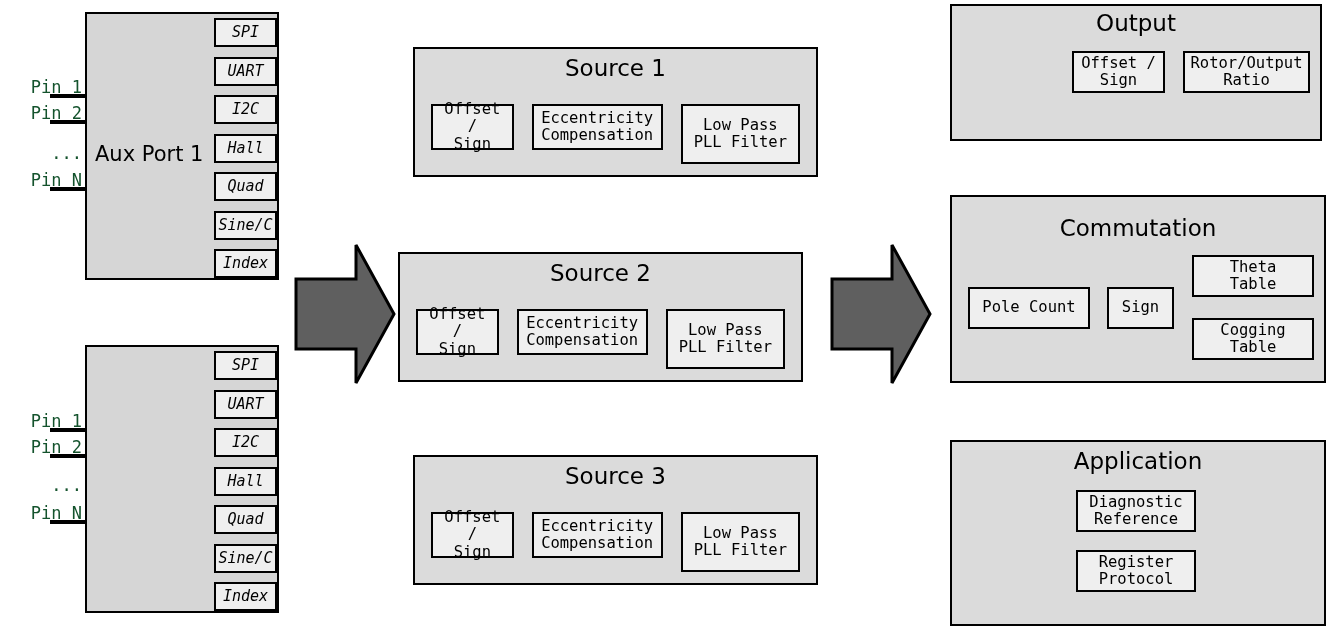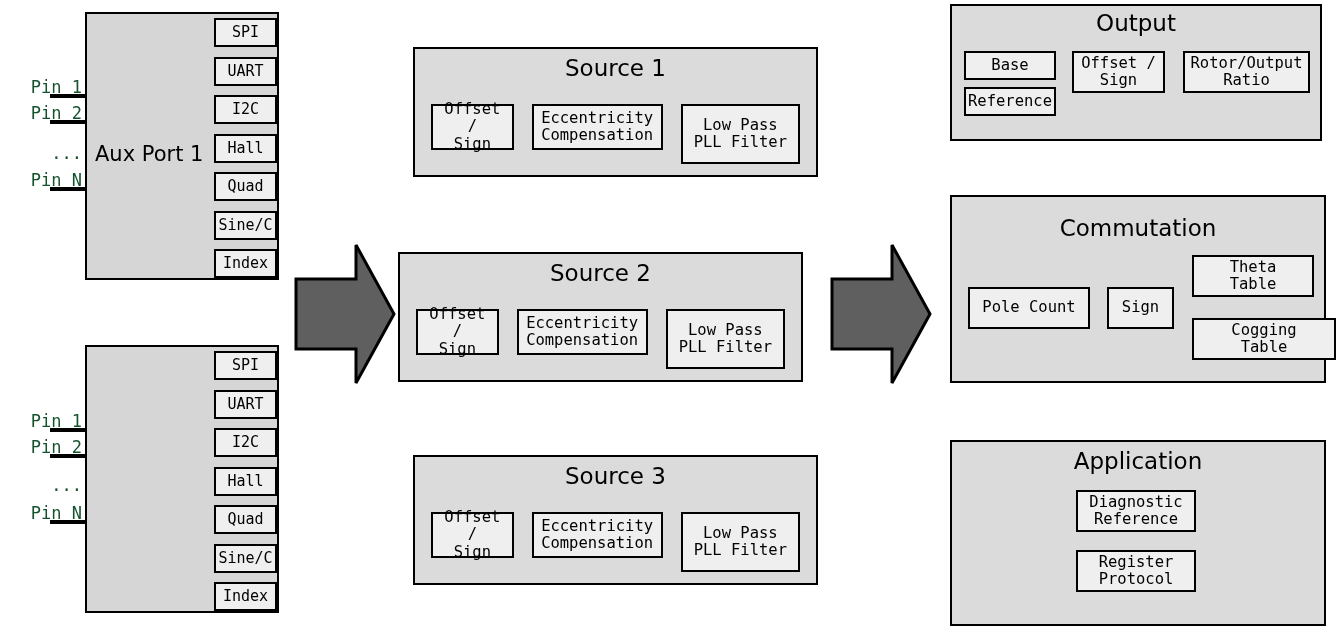--- a/index.html
+++ b/index.html
@@ -77,20 +77,21 @@
     display: flex;
     flex-direction: column;
     justify-content: space-between;
     height: 100%;
     padding: 4px 0 0 0;
   }
   .aux-chip {
     height: 29px;
     margin-bottom: 2px;
     font-size: 15px;
+    font-style: italic;
   }
   .aux-chip:last-child { margin-bottom: 0; }
 
   
   .pin {
     position: absolute;
     font-family: "DejaVu Sans Mono", monospace;
     font-size: 17px;
     color: #14532d;
     text-align: right;
@@ -137,21 +138,21 @@
   .out-chip-ref  { width: 92px; height: 29px; }
   .out-chip-offset { position: absolute; left: 120px; top: 45px; width: 93px; height: 42px; }
   .out-chip-ratio  { position: absolute; left: 231px; top: 45px; width: 127px; height: 42px; }
 
   
   #commutation-panel { width: 376px; height: 188px; }
   #commutation-panel .panel-title { margin-top: 18px; }
   .cm-chip-pole { position: absolute; left: 16px; top: 90px; width: 122px; height: 42px; }
   .cm-chip-sign { position: absolute; left: 155px; top: 90px; width: 67px; height: 42px; }
   .cm-chip-theta { position: absolute; left: 240px; top: 58px; width: 122px; height: 42px; }
-  .cm-chip-cogging { position: absolute; left: 240px; top: 121px; width: 144px; height: 42px; }
+  .cm-chip-cogging { position: absolute; left: 240px; top: 121px; width: 122px; height: 42px; }
 
   
   #application-panel { width: 376px; height: 186px; }
   #application-panel .panel-title { margin-top: 6px; }
   .app-chip { position: absolute; left: 124px; width: 120px; height: 42px; }
   .app-chip-diag { top: 48px; }
   .app-chip-reg { top: 108px; }
 </style>
 </head>
 <body>
@@ -245,24 +246,20 @@
 PLL Filter</div>
     </div>
   </div>
 
   <svg class="arrow" style="left:830px; top:243px;" width="102" height="142" viewBox="0 0 102 142">
     <polygon points="2,36 62,36 62,2 100,71 62,140 62,106 2,106" fill="#5f5f5f" stroke="#000000" stroke-width="3" stroke-linejoin="miter"></polygon>
   </svg>
 
   <div class="panel" id="output-panel" style="left:950px; top:4px;">
     <div class="panel-title">Output</div>
-    <div class="out-col-a">
-      <div class="chip out-chip-base">Base</div>
-      <div class="chip out-chip-ref">Reference</div>
-    </div>
     <div class="chip out-chip-offset">Offset /
 Sign</div>
     <div class="chip out-chip-ratio">Rotor/Output
 Ratio</div>
   </div>
 
   <div class="panel" id="commutation-panel" style="left:950px; top:195px;">
     <div class="panel-title">Commutation</div>
     <div class="chip cm-chip-pole">Pole Count</div>
     <div class="chip cm-chip-sign">Sign</div>

